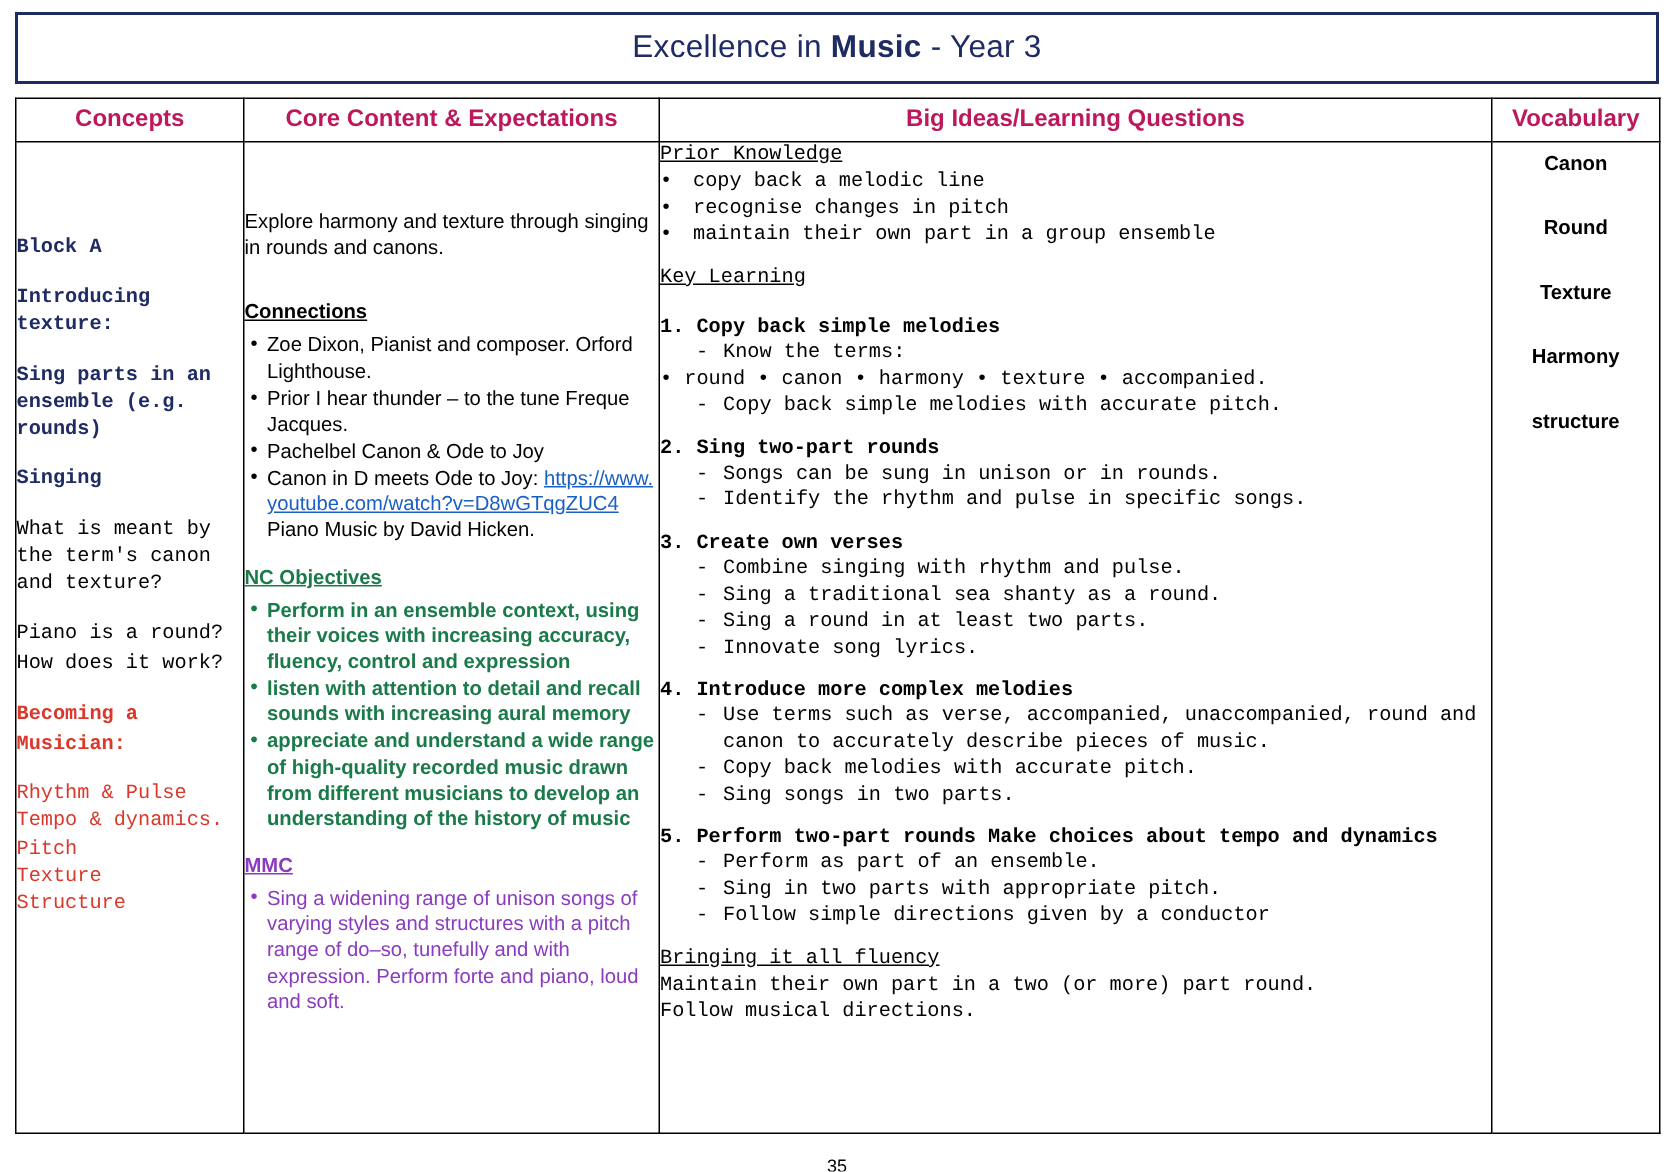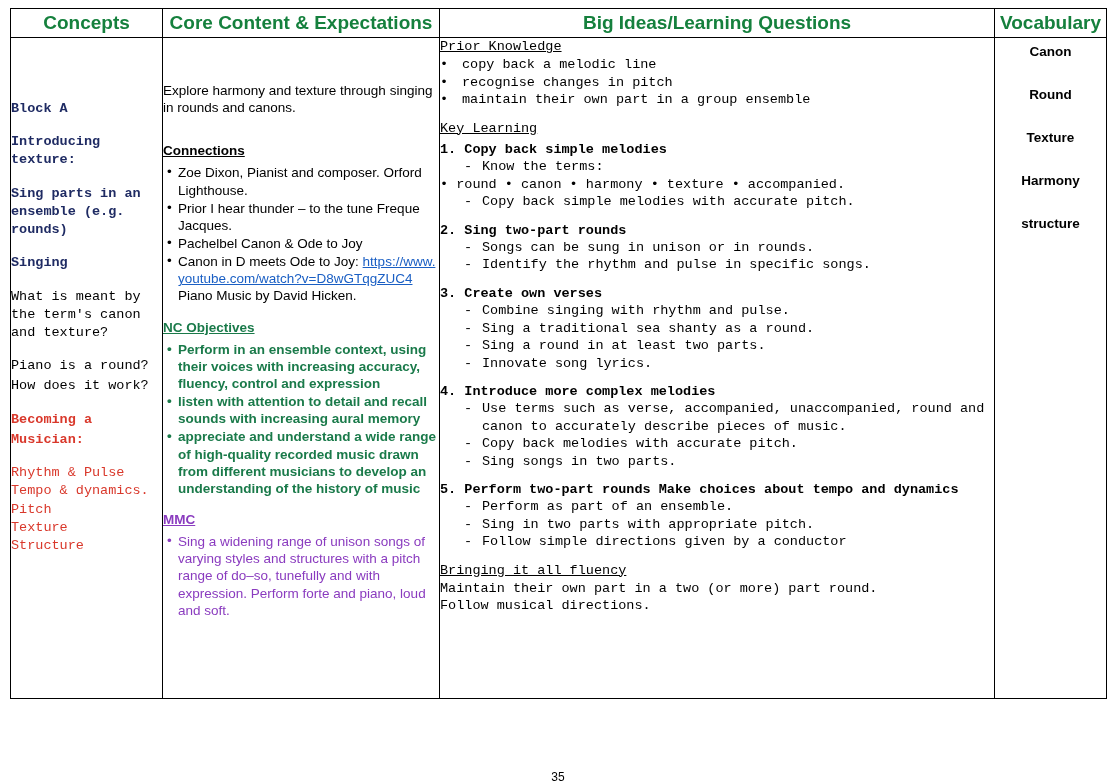--- a/index.html
+++ b/index.html
@@ -46,24 +46,24 @@
   }
   table.grid th, table.grid td {
     border: 1px solid #000;
     vertical-align: top;
     padding: 0;
   }
   table.grid th {
     height: 28px;
     text-align: center;
     vertical-align: middle;
-    color: #15803d;
+    color: #be185d;
     font-family: "Liberation Sans", sans-serif;
     font-weight: bold;
-    font-size: 19px;
+    font-size: 16px;
   }
   .col-concepts { width: 152px; }
   .col-core     { width: 277px; }
   .col-big      { width: 555px; }
   .col-vocab    { width: 112px; }
 
   td.cell { padding: 4px 6px 4px 8px; height: 660px; }
 
   
   .concepts {
@@ -160,20 +160,25 @@
     font-size: 12px;
     color: #000;
     font-family: "Liberation Sans", sans-serif;
   }
 </style>
 </head>
 <body>
 
 <div class="page">
 
+  <div class="title-bar">
+    <div class="title-text">
+      <span>Excellence in </span><b>Music</b><span> - Year 3</span>
+    </div>
+  </div>
 
   <table class="grid">
     <colgroup>
       <col class="col-concepts">
         <col class="col-core">
         <col class="col-big">
         <col class="col-vocab">
     </colgroup>
     <thead>
       <tr>
@@ -250,21 +255,21 @@
               <span>recognise changes in pitch</span>
             </div>
             <div class="bullet-row">
               <span class="bl">•</span>
               <span>maintain their own part in a group ensemble</span>
             </div>
 
             <div class="space"></div>
             <div class="uhead">Key Learning</div>
 
-            <div class="numhead" style="margin-top:4px">1. Copy back simple melodies</div>
+            <div class="numhead" style="margin-top:16px">1. Copy back simple melodies</div>
             <div class="dashrow">
               <span class="dash">-</span>
               <span class="dtext">Know the terms:</span>
             </div>
             <div class="plainline">• round • canon • harmony • texture • accompanied.</div>
             <div class="dashrow">
               <span class="dash">-</span>
               <span class="dtext">Copy back simple melodies with accurate pitch.</span>
             </div>
 

